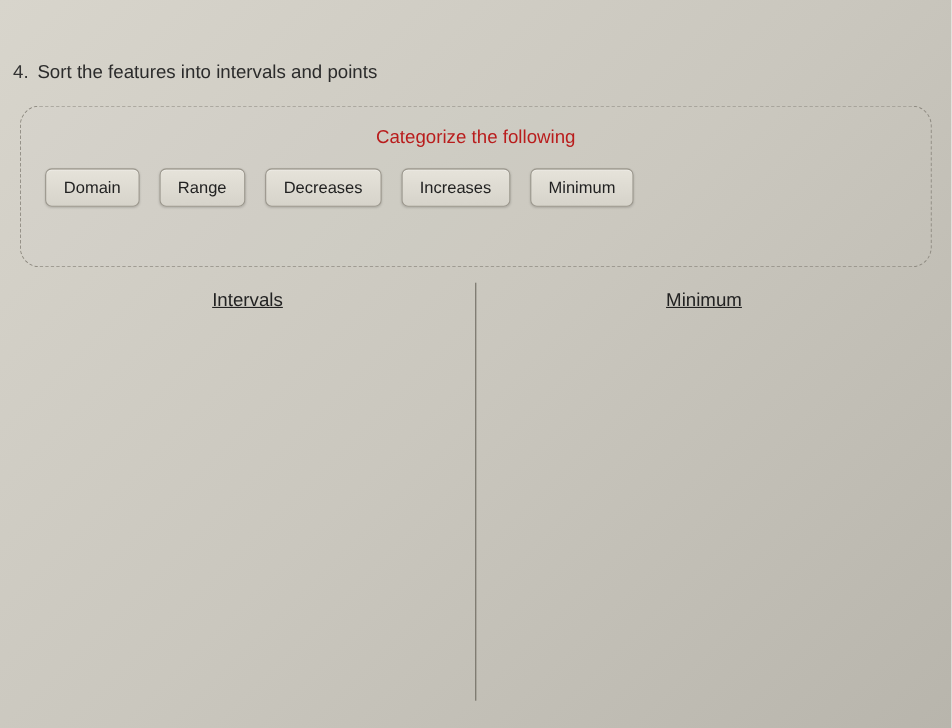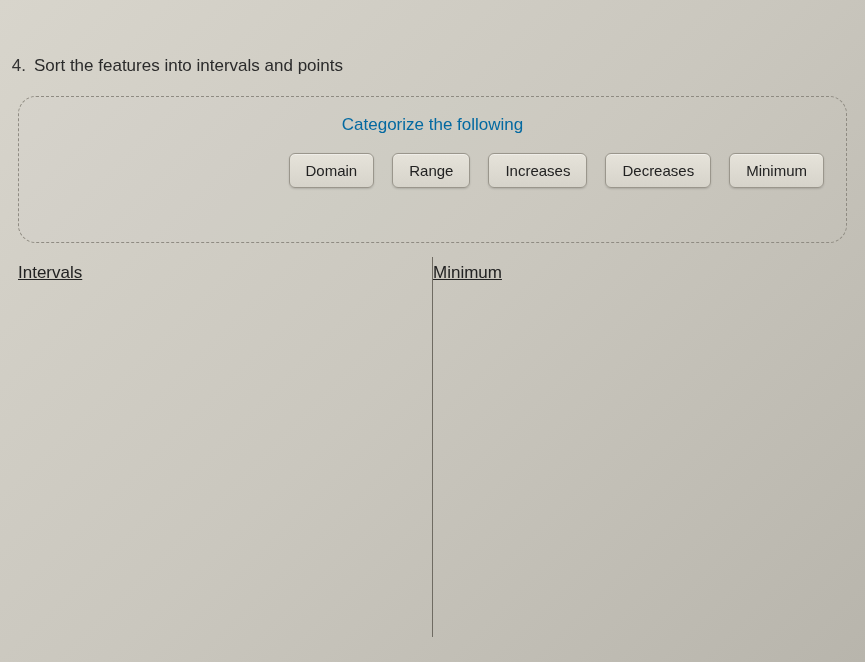--- a/index.html
+++ b/index.html
@@ -33,25 +33,25 @@
     margin: 6px 18px 0 18px;
     border: 1.5px dashed #8f8b82;
     border-radius: 18px;
     padding: 18px 22px 26px 22px;
     background: rgba(255,255,255,0.02);
   }
   .panel-title {
     text-align: center;
     font-size: 17px;
     margin-bottom: 18px;
-    color: #0369a1;
+    color: #b91c1c;
   }
   .chip-row {
     display: flex;
-    justify-content: flex-end;
+    justify-content: flex-start;
     gap: 18px;
     flex-wrap: wrap;
     margin-bottom: 14px;
   }
   .chip {
     border: 1px solid #9a968c;
     border-radius: 6px;
     padding: 8px 16px;
     font-size: 15px;
     background: linear-gradient(#e6e3da, #d6d3ca);
@@ -64,42 +64,43 @@
     display: flex;
     margin: 14px 18px 0 18px;
     height: 380px;
   }
   .col {
     flex: 1;
     padding-top: 6px;
   }
   .col-left { border-right: 1.5px solid #6f6b62; }
   .col-header {
+    text-align: center;
     font-size: 17px;
     text-decoration: underline;
     color: #222;
     font-weight: 500;
   }
 </style>
 </head>
 <body>
 
 <div class="question-row">
   <div class="qnum">4.</div>
   <div class="qtext">Sort the features into intervals and points</div>
 </div>
 
 <div class="panel">
   <div class="panel-title">Categorize the following</div>
 
   <div class="chip-row">
     <div class="chip">Domain</div>
     <div class="chip">Range</div>
+    <div class="chip">Decreases</div>
     <div class="chip">Increases</div>
-    <div class="chip">Decreases</div>
     <div class="chip">Minimum</div>
   </div>
 
   <div class="chip-row">
   </div>
 </div>
 
 <div class="sort-area">
   <div class="col col-left">
     <div class="col-header">Intervals</div>

